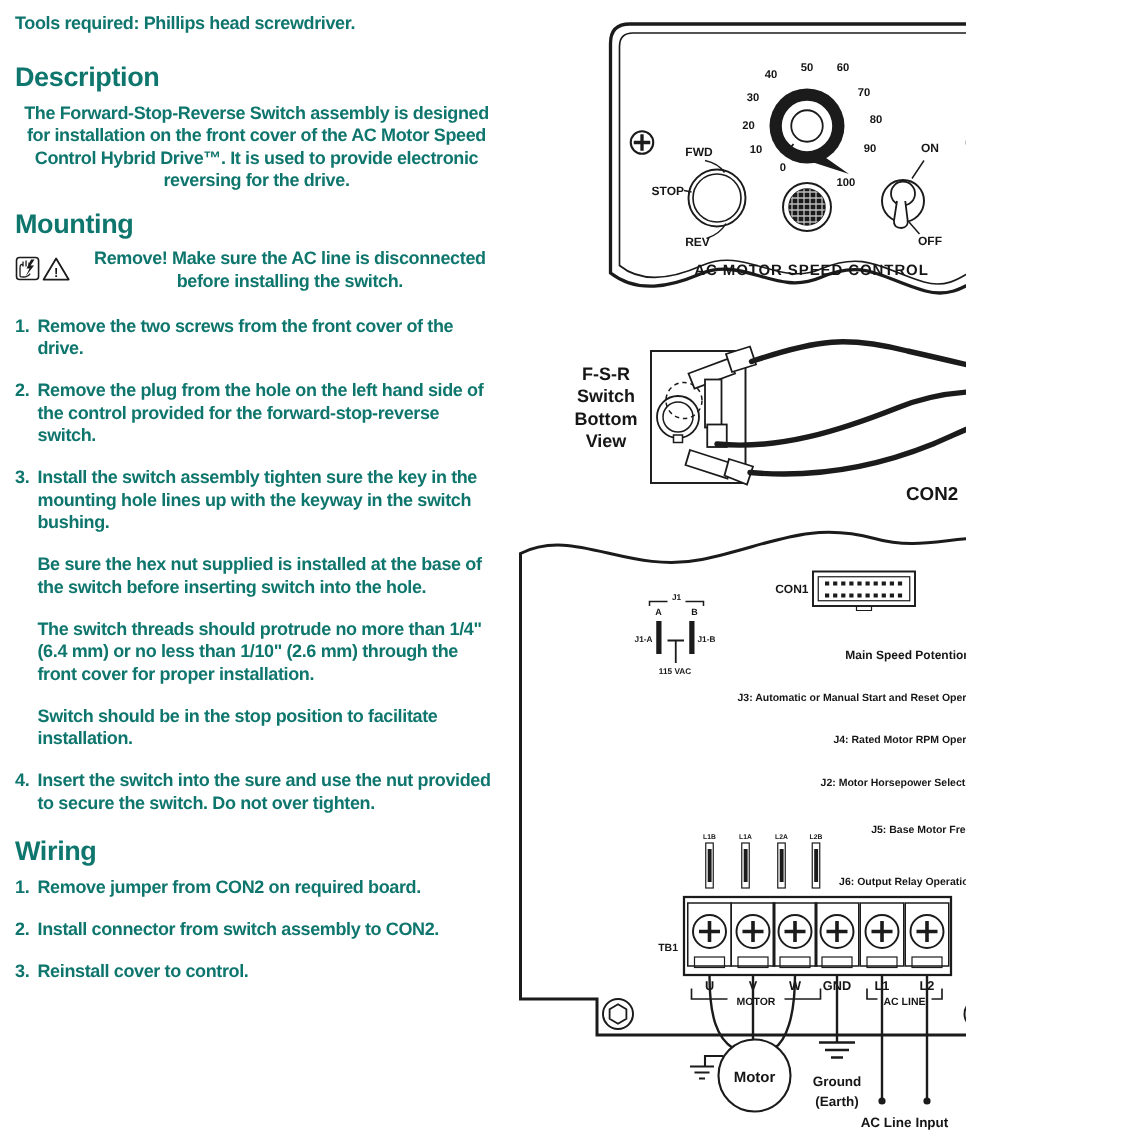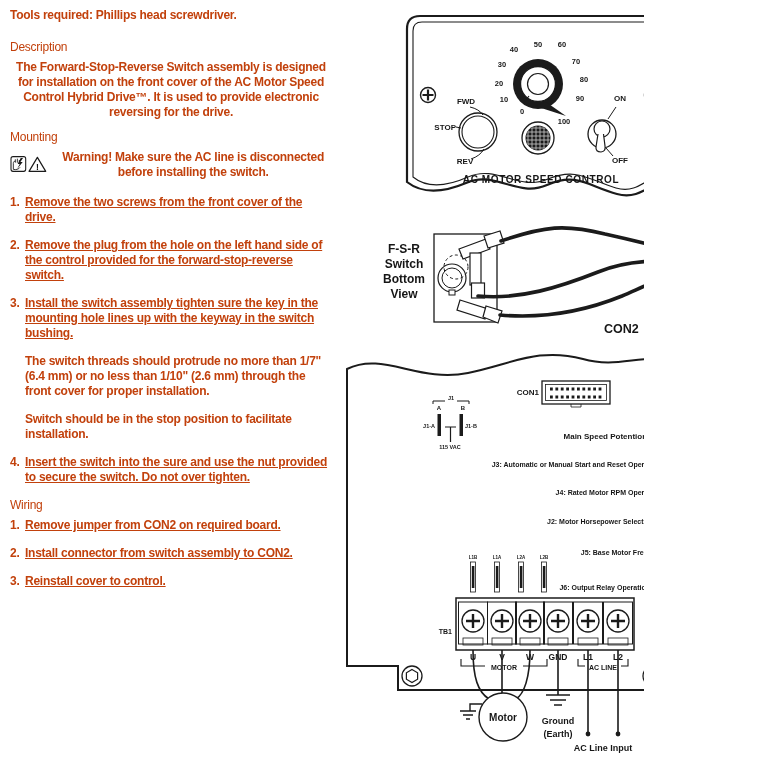--- a/index.html
+++ b/index.html
@@ -1,29 +1,29 @@
 <!DOCTYPE html>
 <html><head>
 <meta charset="utf-8">
 <style>
   html,body{margin:0;padding:0;background:#fff;}
   .page{position:relative;width:644px;height:760px;background:#fff;overflow:hidden;
-        font-family:"Liberation Sans",sans-serif;color:#c2410c;}
+        font-family:"Liberation Sans",sans-serif;color:#0f766e;}
   .col{position:absolute;left:10px;top:8px;width:322px;
        font-weight:bold;font-size:12px;line-height:1.25;letter-spacing:-0.25px;}
   .col p{margin:0;}
   .tools{margin:0 0 17px 0 !important;}
-  .h2{font-size:12px;font-weight:normal;margin:0 0 5px 0;}
+  .h2{font-size:18px;font-weight:bold;margin:0 0 5px 0;}
   .sect{margin-top:7px;}
   .body{margin:0 0 10px 0 !important;text-align:center;}
   .warnrow{display:flex;gap:7px;align-items:flex-start;margin:2px 0 15px 0;}
   .warnrow .body{margin:0 !important;}
   .step{display:flex;margin:0 0 13px 0;}
   .num{flex:none;width:15px;}
-  .stext{flex:1;text-decoration:underline;}
+  .stext{flex:1;}
   .note{margin:0 0 13px 15px !important;}
   svg text{font-family:"Liberation Sans",sans-serif;font-weight:bold;fill:#161616;}
   .s1{stroke:#1b1b1b;fill:none;}
   .wire{stroke:#1b1b1b;fill:none;stroke-width:3.6;stroke-linecap:round;}
   .blk{fill:#1b1b1b;stroke:none;}
   .wht{fill:#ffffff;}
 </style>
 </head>
 <body>
 
@@ -43,38 +43,39 @@
           <rect x="1.5" y="3" width="22" height="22" rx="3" class="s1" stroke-width="1.6"></rect>
           <path d="M5,22 V13 C5,10 7,9 8,11 M8,12 V7 M11,12 V6 M14,13 V8 M5,22 C9,23 13,22 15,19" class="s1" stroke-width="1.3"></path>
           <polygon points="16,5 11.5,14 14.5,14 10.5,22 19,11 15.5,11 19.5,5" class="blk"></polygon>
         </g>
         <g>
           <path d="M41,4 L53.5,25 L28.5,25 Z" class="s1" stroke-width="1.8" stroke-linejoin="round"></path>
           <text x="41" y="22.5" font-size="13" text-anchor="middle">!</text>
         </g>
       </svg>
       <p class="body">
-        <span>Warning!</span>
+        <span>Remove!</span>
         <span>Make sure the AC line is disconnected before installing the switch.</span>
       </p>
     </div>
 
     <div class="step">
       <span class="num">1.</span>
       <span class="stext">Remove the two screws from the front cover of the drive.</span>
     </div>
     <div class="step">
       <span class="num">2.</span>
       <span class="stext">Remove the plug from the hole on the left hand side of the control provided for the forward-stop-reverse switch.</span>
     </div>
     <div class="step">
       <span class="num">3.</span>
       <span class="stext">Install the switch assembly tighten sure the key in the mounting hole lines up with the keyway in the switch bushing.</span>
     </div>
-    <p class="note">The switch threads should protrude no more than 1/7" (6.4 mm) or no less than 1/10" (2.6 mm) through the front cover for proper installation.</p>
+    <p class="note">Be sure the hex nut supplied is installed at the base of the switch before inserting switch into the hole.</p>
+    <p class="note">The switch threads should protrude no more than 1/4" (6.4 mm) or no less than 1/10" (2.6 mm) through the front cover for proper installation.</p>
     <p class="note">Switch should be in the stop position to facilitate installation.</p>
     <div class="step">
       <span class="num">4.</span>
       <span class="stext">Insert the switch into the sure and use the nut provided to secure the switch. Do not over tighten.</span>
     </div>
 
     <div class="h2 sect">Wiring</div>
     <div class="step">
       <span class="num">1.</span>
       <span class="stext">Remove jumper from CON2 on required board.</span>

